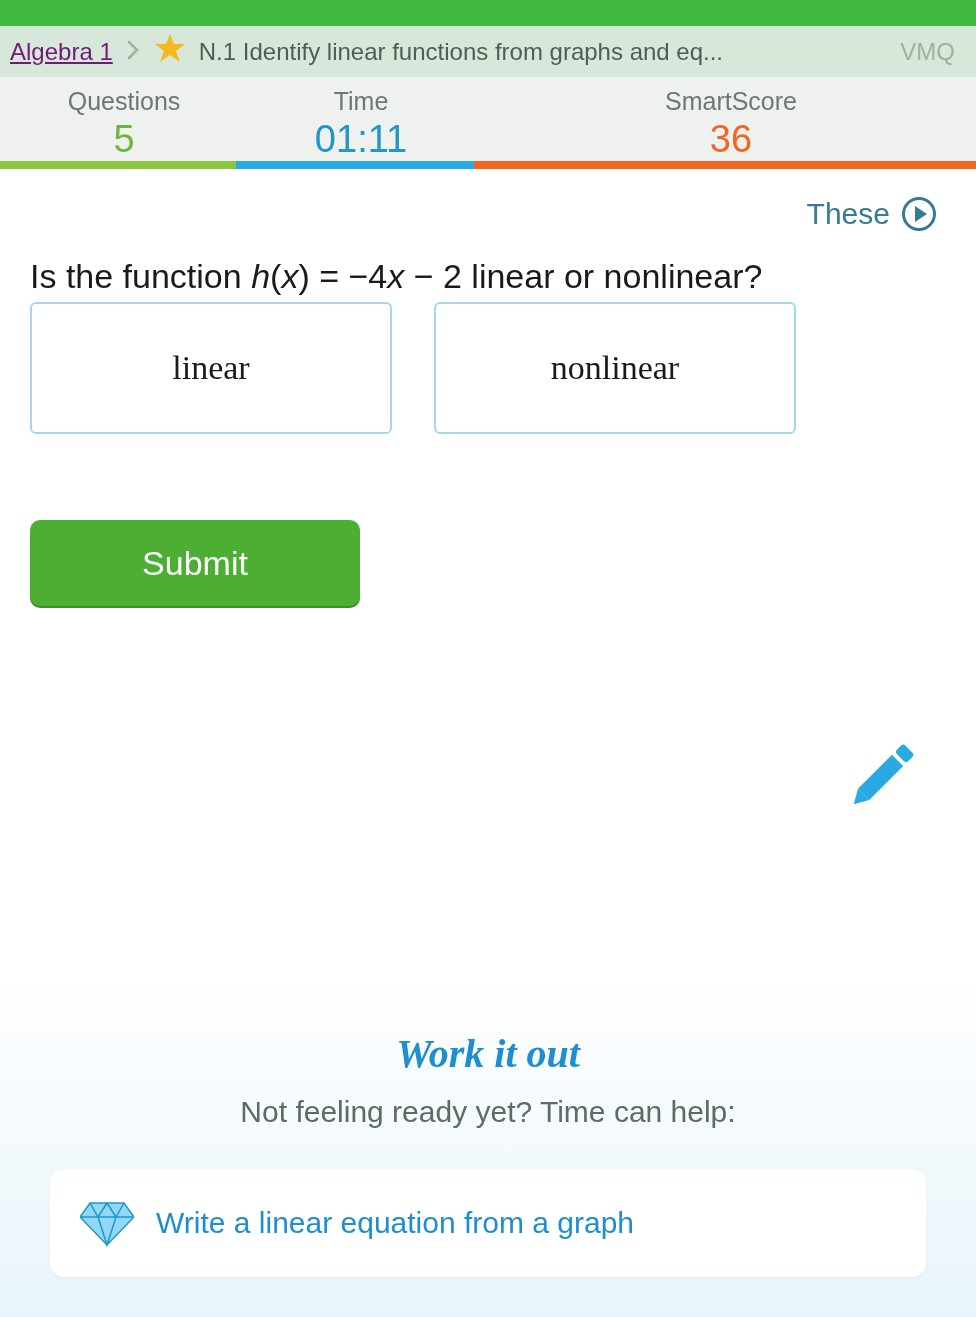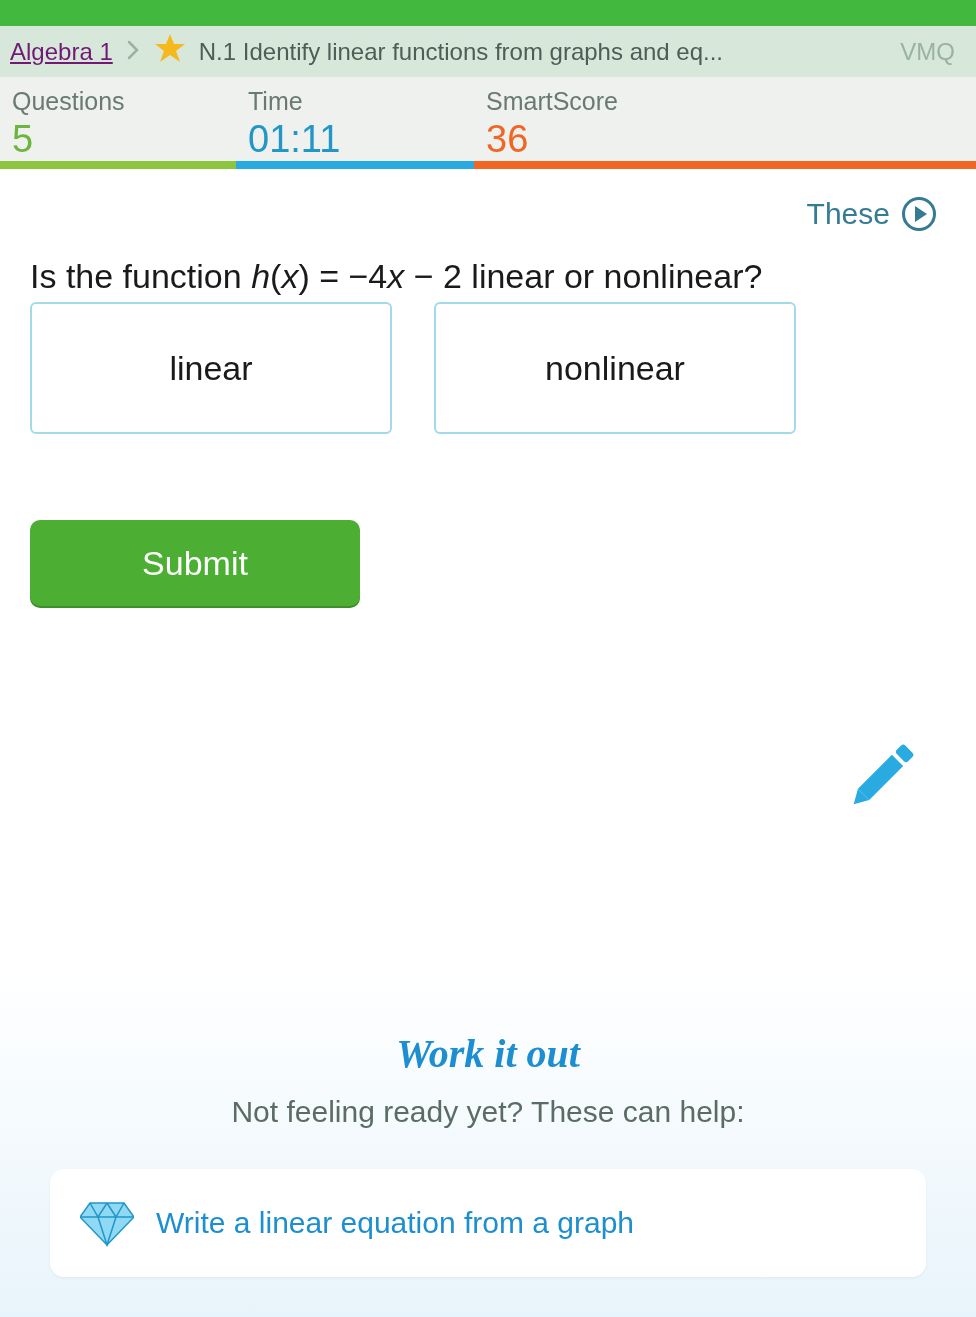--- a/index.html
+++ b/index.html
@@ -47,21 +47,21 @@
   }
   .skill-code {
     color: #9bb29f;
     margin-right: 11px;
   }
   .stats-bar {
     display: flex;
     background: #eef1ee;
   }
   .stat-col {
-    text-align: left;
+    text-align: center;
     padding: 10px 0 8px 12px;
     position: relative;
   }
   .stat-col.questions { width: 236px; }
   .stat-col.time { width: 238px; }
   .stat-col.smartscore { flex: 1; }
   .stat-label {
     color: #6a7a72;
     font-size: 25px;
     margin-bottom: 2px;
@@ -117,20 +117,21 @@
   .question-text {
     font-size: 34px;
     color: #1a1a1a;
     line-height: 1.5;
   }
   .math-i { font-style: italic; }
   .answers {
     display: flex;
     gap: 42px;
     margin-bottom: 86px;
+    font-family: Liberation Serif, serif;
   }
   .answer-btn {
     width: 362px;
     height: 132px;
     border: 2px solid #a3d9ea;
     background: white;
     border-radius: 6px;
     font-size: 34px;
     color: #1a1a1a;
     cursor: pointer;
@@ -257,21 +258,21 @@
     <g transform="rotate(45 46 46)">
       <rect x="38" y="8" width="16" height="12" rx="3" fill="#29abe2"></rect>
       <rect x="38" y="24" width="16" height="48" fill="#29abe2"></rect>
       <path d="M38 72 L54 72 L46 86 Z" fill="#29abe2"></path>
     </g>
   </svg>
 </div>
 
 <div class="workitout-section">
   <div class="workitout-title">Work it out</div>
-  <div class="workitout-subtitle">Not feeling ready yet? These can help:</div>
+  <div class="workitout-subtitle">Not feeling ready yet? Time can help:</div>
   <div class="help-card">
     <span class="diamond-icon">
       <svg width="54" height="48" viewBox="0 0 54 48">
         <path d="M10 4 L44 4 L54 18 L27 46 L0 18 Z" fill="#8fd9f5" stroke="#2196c7" stroke-width="1.5"></path>
         <path d="M10 4 L18 18 L27 4 M27 4 L36 18 L44 4 M0 18 L54 18 M18 18 L27 46 L36 18" fill="none" stroke="#2196c7" stroke-width="1.5"></path>
       </svg>
     </span>
     <span class="help-card-text">Write a linear equation from a graph</span>
   </div>
 </div>

